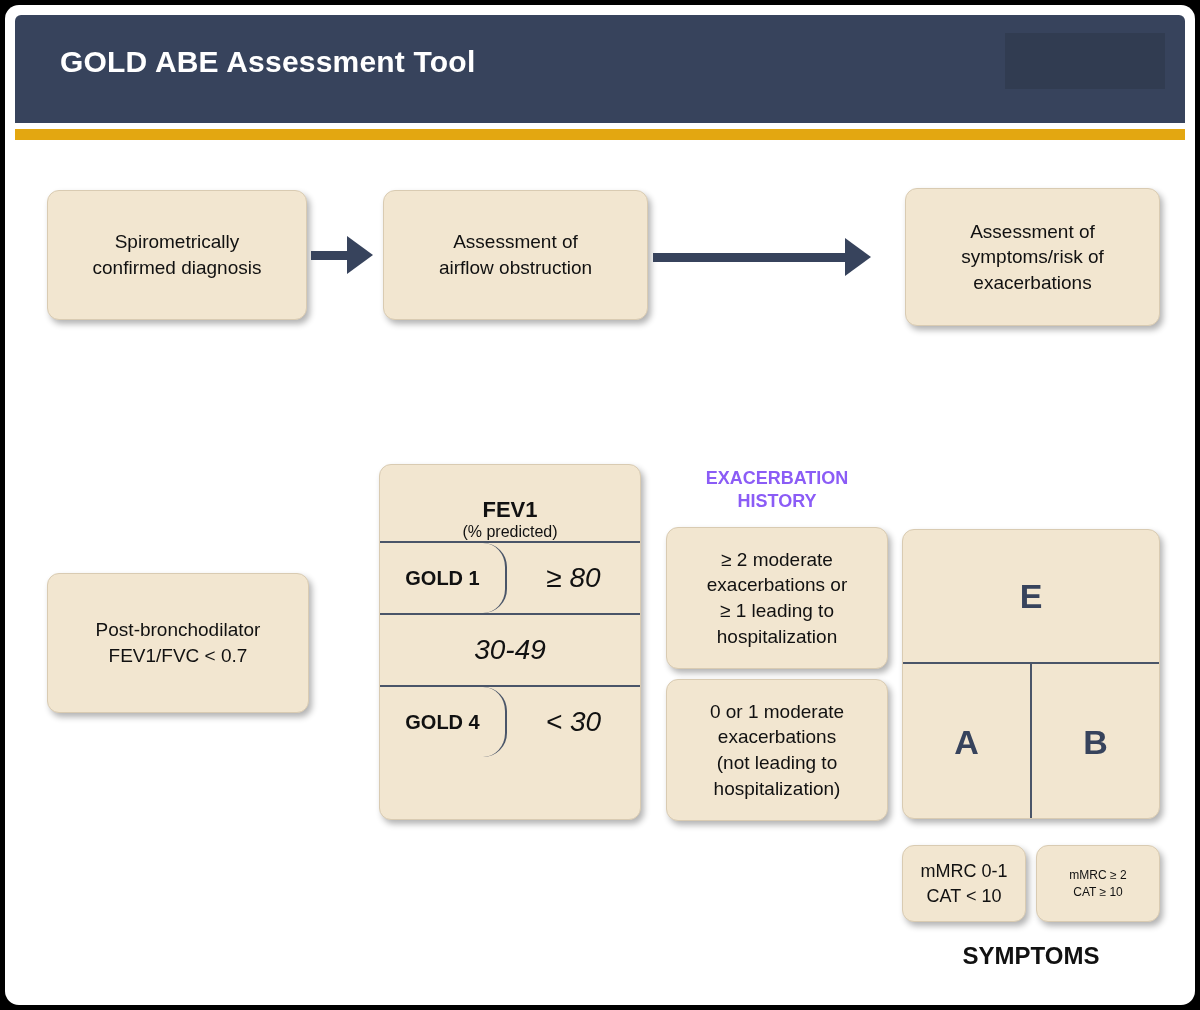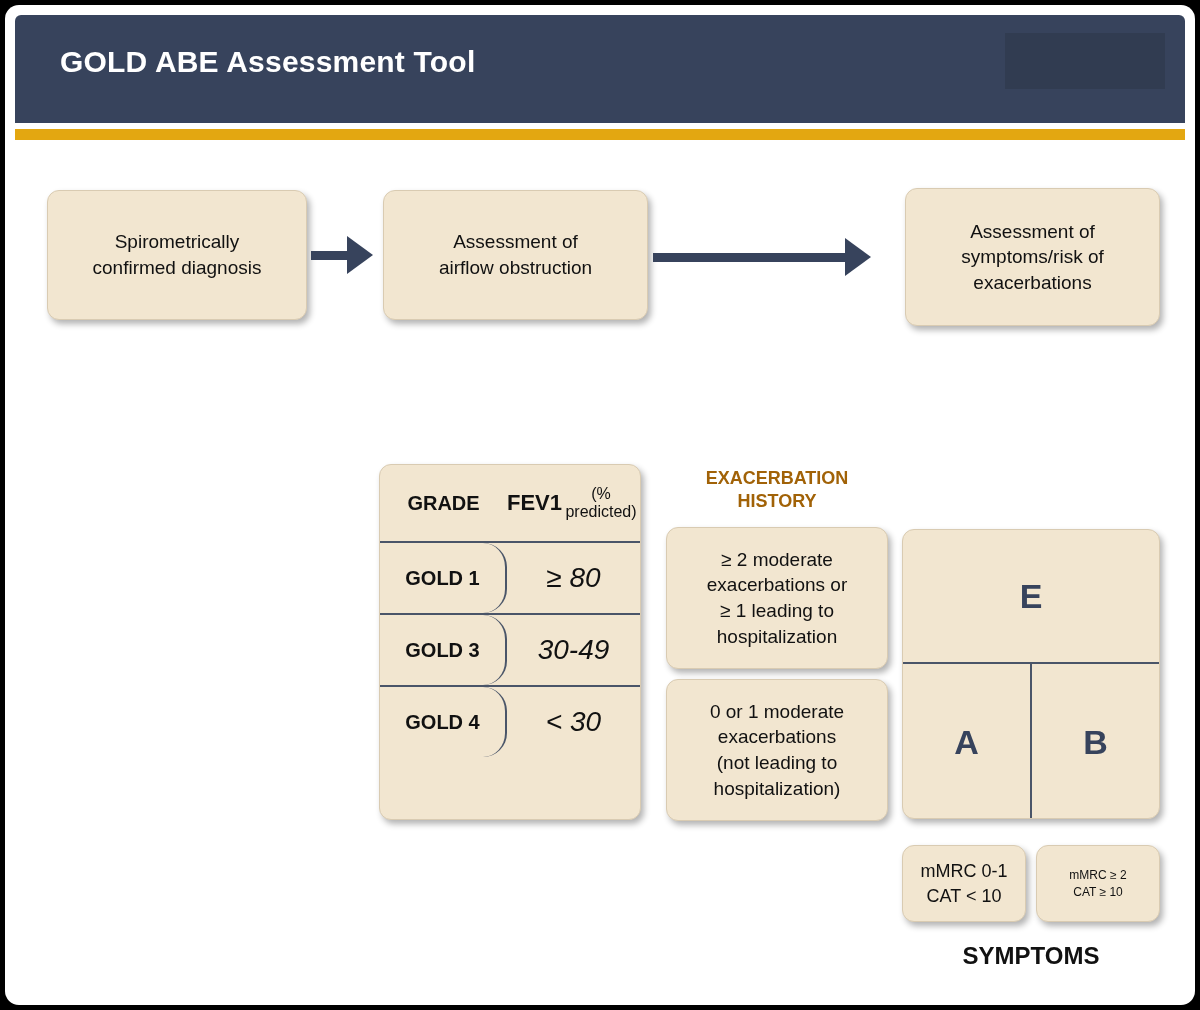--- a/index.html
+++ b/index.html
@@ -149,36 +149,37 @@
     font-size: 20px;
   }
   .gt-value {
     flex: 1;
     font-size: 28px;
     font-style: italic;
   }
   .gt-row:not(.header) .gt-grade { border-right: 2px solid #4a5568; border-radius: 24px; }
   .gt-head-fev {
     flex: 1;
-    flex-direction: row;
+    flex-direction: column;
     line-height: 1.15;
+    justify-content: flex-end;
   }
   .gt-fev-main { font-weight: bold; font-size: 22px; }
   .gt-fev-sub  { font-size: 16px; }
 
   
   #exac-title {
     position: absolute;
     left: 661px;
     top: 462px;
     width: 222px;
     text-align: center;
     font-size: 18px;
     font-weight: bold;
-    color: #a16207;
+    color: #8b5cf6;
     line-height: 1.25;
   }
   #box-exac-high { left: 661px; top: 522px; width: 222px; height: 142px; font-size: 19px; }
   #box-exac-low  { left: 661px; top: 674px; width: 222px; height: 142px; font-size: 19px; }
 
   
   #abe-grid {
     position: absolute;
     left: 897px;
     top: 524px;
@@ -262,35 +263,39 @@
     <div class="arrow-head" id="arrow2-head"></div>
 
     <div class="beige-box" id="box-symptomrisk">
       <span>
         <span>Assessment of</span><br>
         <span>symptoms/risk of</span><br>
         <span>exacerbations</span>
       </span>
     </div>
 
+    <div class="beige-box" id="box-postbd">
+      <span>
+        <span>Post-bronchodilator</span><br>
+        <span>FEV1/FVC &lt; 0.7</span>
+      </span>
+    </div>
 
     <div id="grade-table">
       <div class="gt-row header">
-        <div class="gt-cell gt-grade">GRADE</div>
         <div class="gt-cell gt-head-fev">
           <span class="gt-fev-main">FEV1</span>
           <span class="gt-fev-sub">(% predicted)</span>
         </div>
       </div>
       <div class="gt-row">
         <div class="gt-cell gt-grade">GOLD 1</div>
         <div class="gt-cell gt-value">≥ 80</div>
       </div>
       <div class="gt-row">
-        <div class="gt-cell gt-grade">GOLD 3</div>
         <div class="gt-cell gt-value">30-49</div>
       </div>
       <div class="gt-row">
         <div class="gt-cell gt-grade">GOLD 4</div>
         <div class="gt-cell gt-value">&lt; 30</div>
       </div>
     </div>
 
     <div id="exac-title">
       <span>EXACERBATION</span><br>

